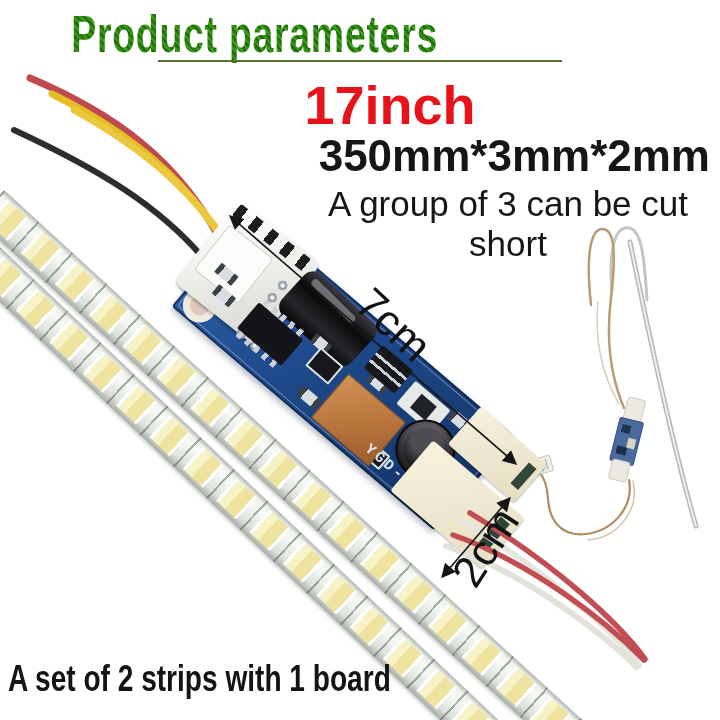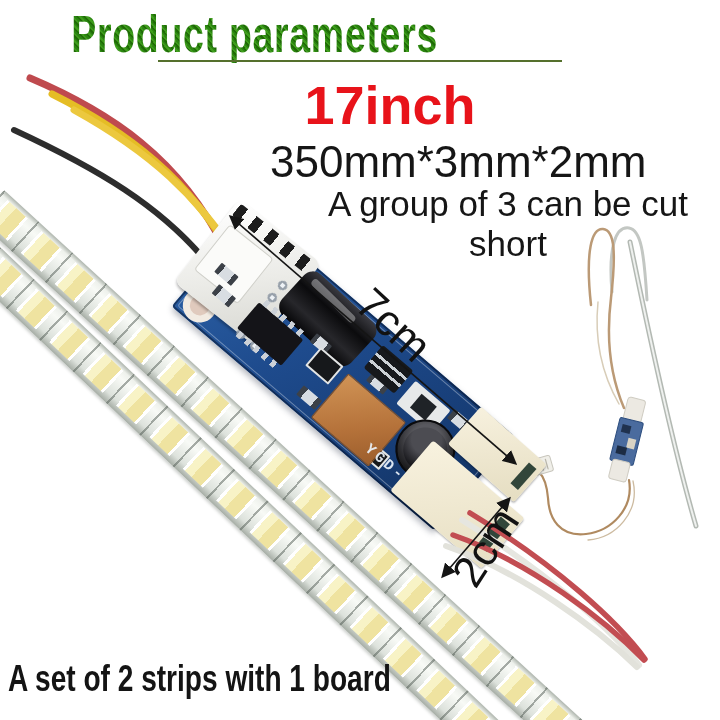--- a/index.html
+++ b/index.html
@@ -7,22 +7,22 @@
          font-family:"Liberation Sans",sans-serif;}
   
   .title{position:absolute;left:0;top:4px;width:720px;}
   .title span{display:inline-block;transform:scaleX(.72);transform-origin:center;
     font-size:52px;font-weight:800;letter-spacing:1px;
     background:repeating-linear-gradient(37deg,#1f6a06 0 2px,#3f9e1c 2px 4px,#2a8410 4px 6px);
     -webkit-background-clip:text;background-clip:text;color:transparent;}
   .title-rule{position:absolute;left:158px;top:60px;width:404px;height:2px;background:#55702d;}
   .size-inch{position:absolute;left:180px;top:74px;width:420px;text-align:center;
     font-size:54px;font-weight:700;color:#e8131a;}
-  .dims{position:absolute;left:270px;top:137px;width:440px;text-align:left;
-    font-size:44px;font-weight:400;color:#161616;}
+  .dims{position:absolute;left:270px;top:131px;width:440px;text-align:right;
+    font-size:44px;font-weight:700;color:#161616;}
   .note{position:absolute;left:288px;top:184px;width:440px;text-align:center;
     font-size:35px;font-weight:500;color:#161616;}
   .footer-caption{position:absolute;left:8px;top:658px;white-space:nowrap;
     font-size:36px;font-weight:600;color:#141414;transform:scaleX(.78);transform-origin:left center;}
   
   .led-strip{position:absolute;height:40px;transform-origin:0 0;border-radius:3px;
     background:linear-gradient(180deg,#aeb5ad 0,#eef1ec 5px,#f8faf6 12px,#dde2dc 31px,#a6ada5 40px);
     box-shadow:1px 2px 3px rgba(60,70,60,.25);}
   .led-strip::before{content:"";position:absolute;left:0;right:0;top:5px;bottom:5px;
     background:repeating-linear-gradient(90deg,

